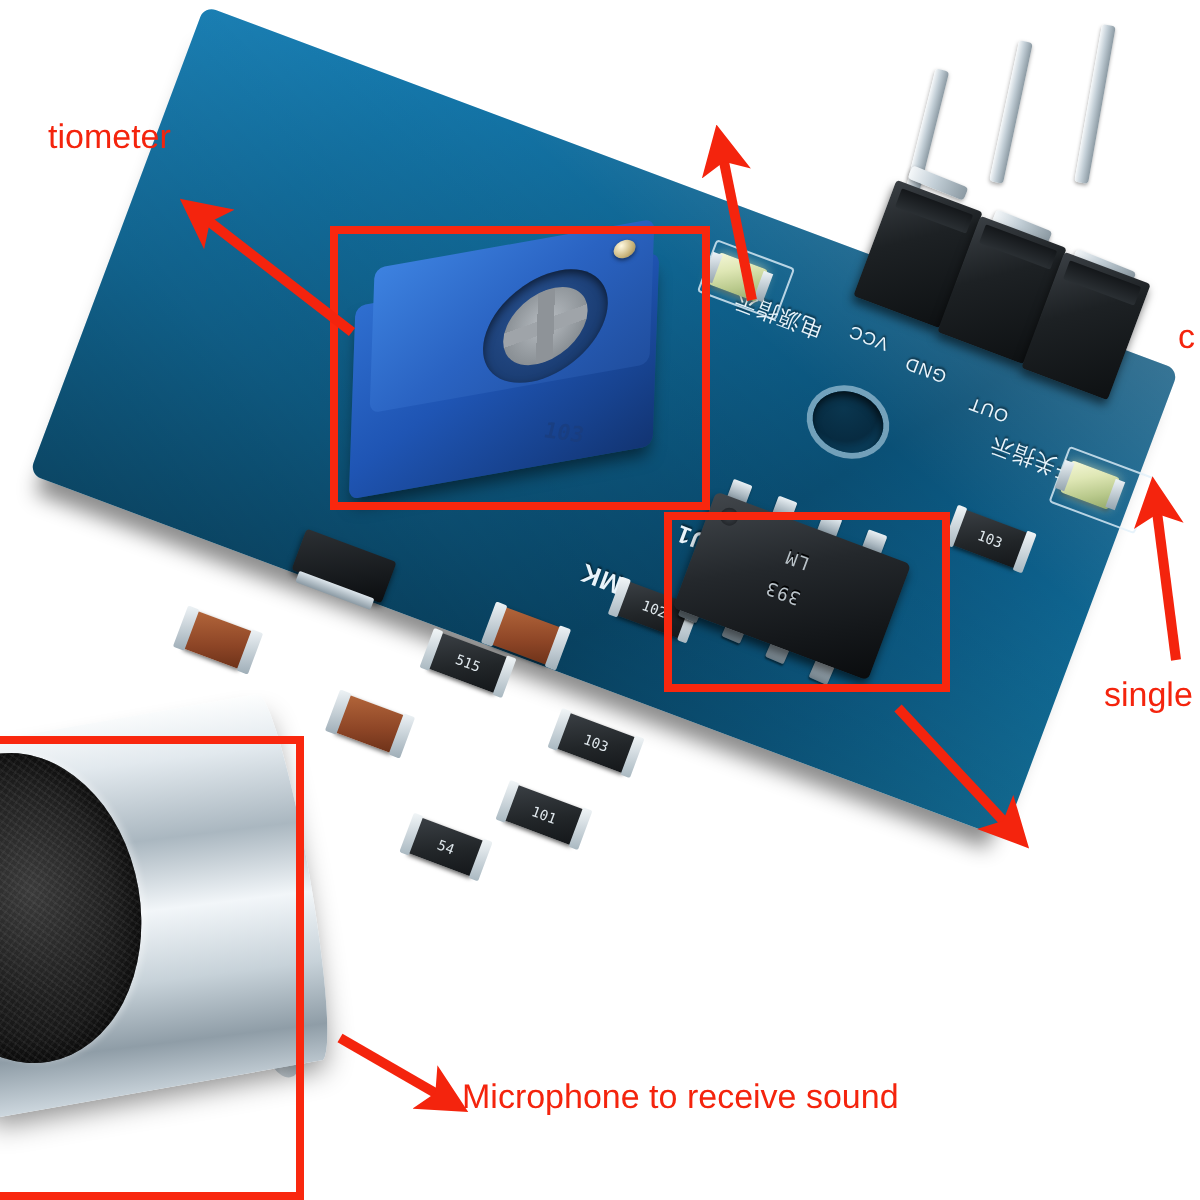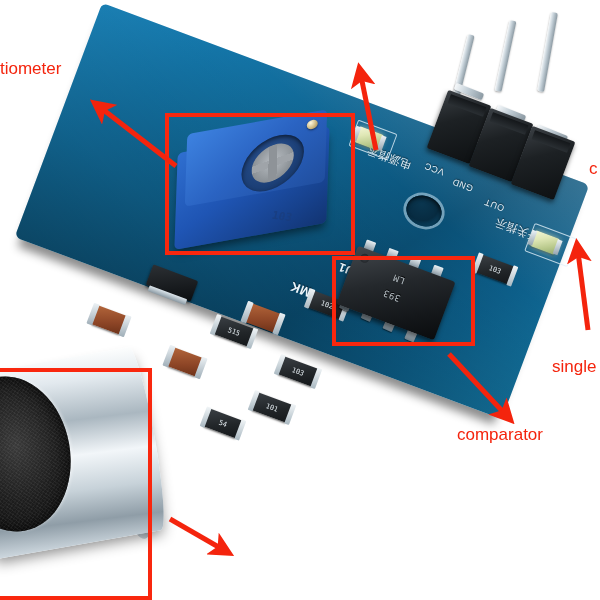--- a/index.html
+++ b/index.html
@@ -264,26 +264,26 @@
           <path d="M0,0 L5,2.5 L0,5 L1.2,2.5 z" fill="#f4240d"></path>
         </marker>
       </defs>
       <line id="arw-pot" stroke="#f4240d" stroke-width="5" marker-end="url(#ah)" x1="176" y1="166" x2="101" y2="108"></line>
       <line id="arw-led" stroke="#f4240d" stroke-width="5" marker-end="url(#ah)" x1="376" y1="150" x2="361" y2="76"></line>
       <line id="arw-sgl" stroke="#f4240d" stroke-width="5" marker-end="url(#ah)" x1="588" y1="330" x2="578" y2="252"></line>
       <line id="arw-comp" stroke="#f4240d" stroke-width="5" marker-end="url(#ah)" x1="449" y1="354" x2="505" y2="414"></line>
       <line id="arw-mic" stroke="#f4240d" stroke-width="5" marker-end="url(#ah)" x1="170" y1="519" x2="222" y2="549"></line>
     </svg>
 
-    <div class="callout" id="co-pot" style="left: 0px; top: 58px;">
+    <div class="callout" id="co-pot" style="left: 0px; top: 58px; padding-left: 24px;">
       <div>tiometer</div>
     </div>
 
 
     <div class="callout" id="co-edge" style="left: 589px; top: 158px;">c</div>
 
-    <div class="callout" id="co-sgl" style="left: 552px; top: 337px; margin-top: 19px;">single</div>
-
-    <div class="callout" id="co-comp" style="left: 457px; top: 424px;">comparator</div>
-
+    <div class="callout" id="co-sgl" style="left: 552px; top: 337px;">single</div>
+
+
+    <div class="callout" id="co-mic" style="left: 231px; top: 538px;">Microphone to receive sound</div>
 
   </div>
 </div>
 
 </body></html>

